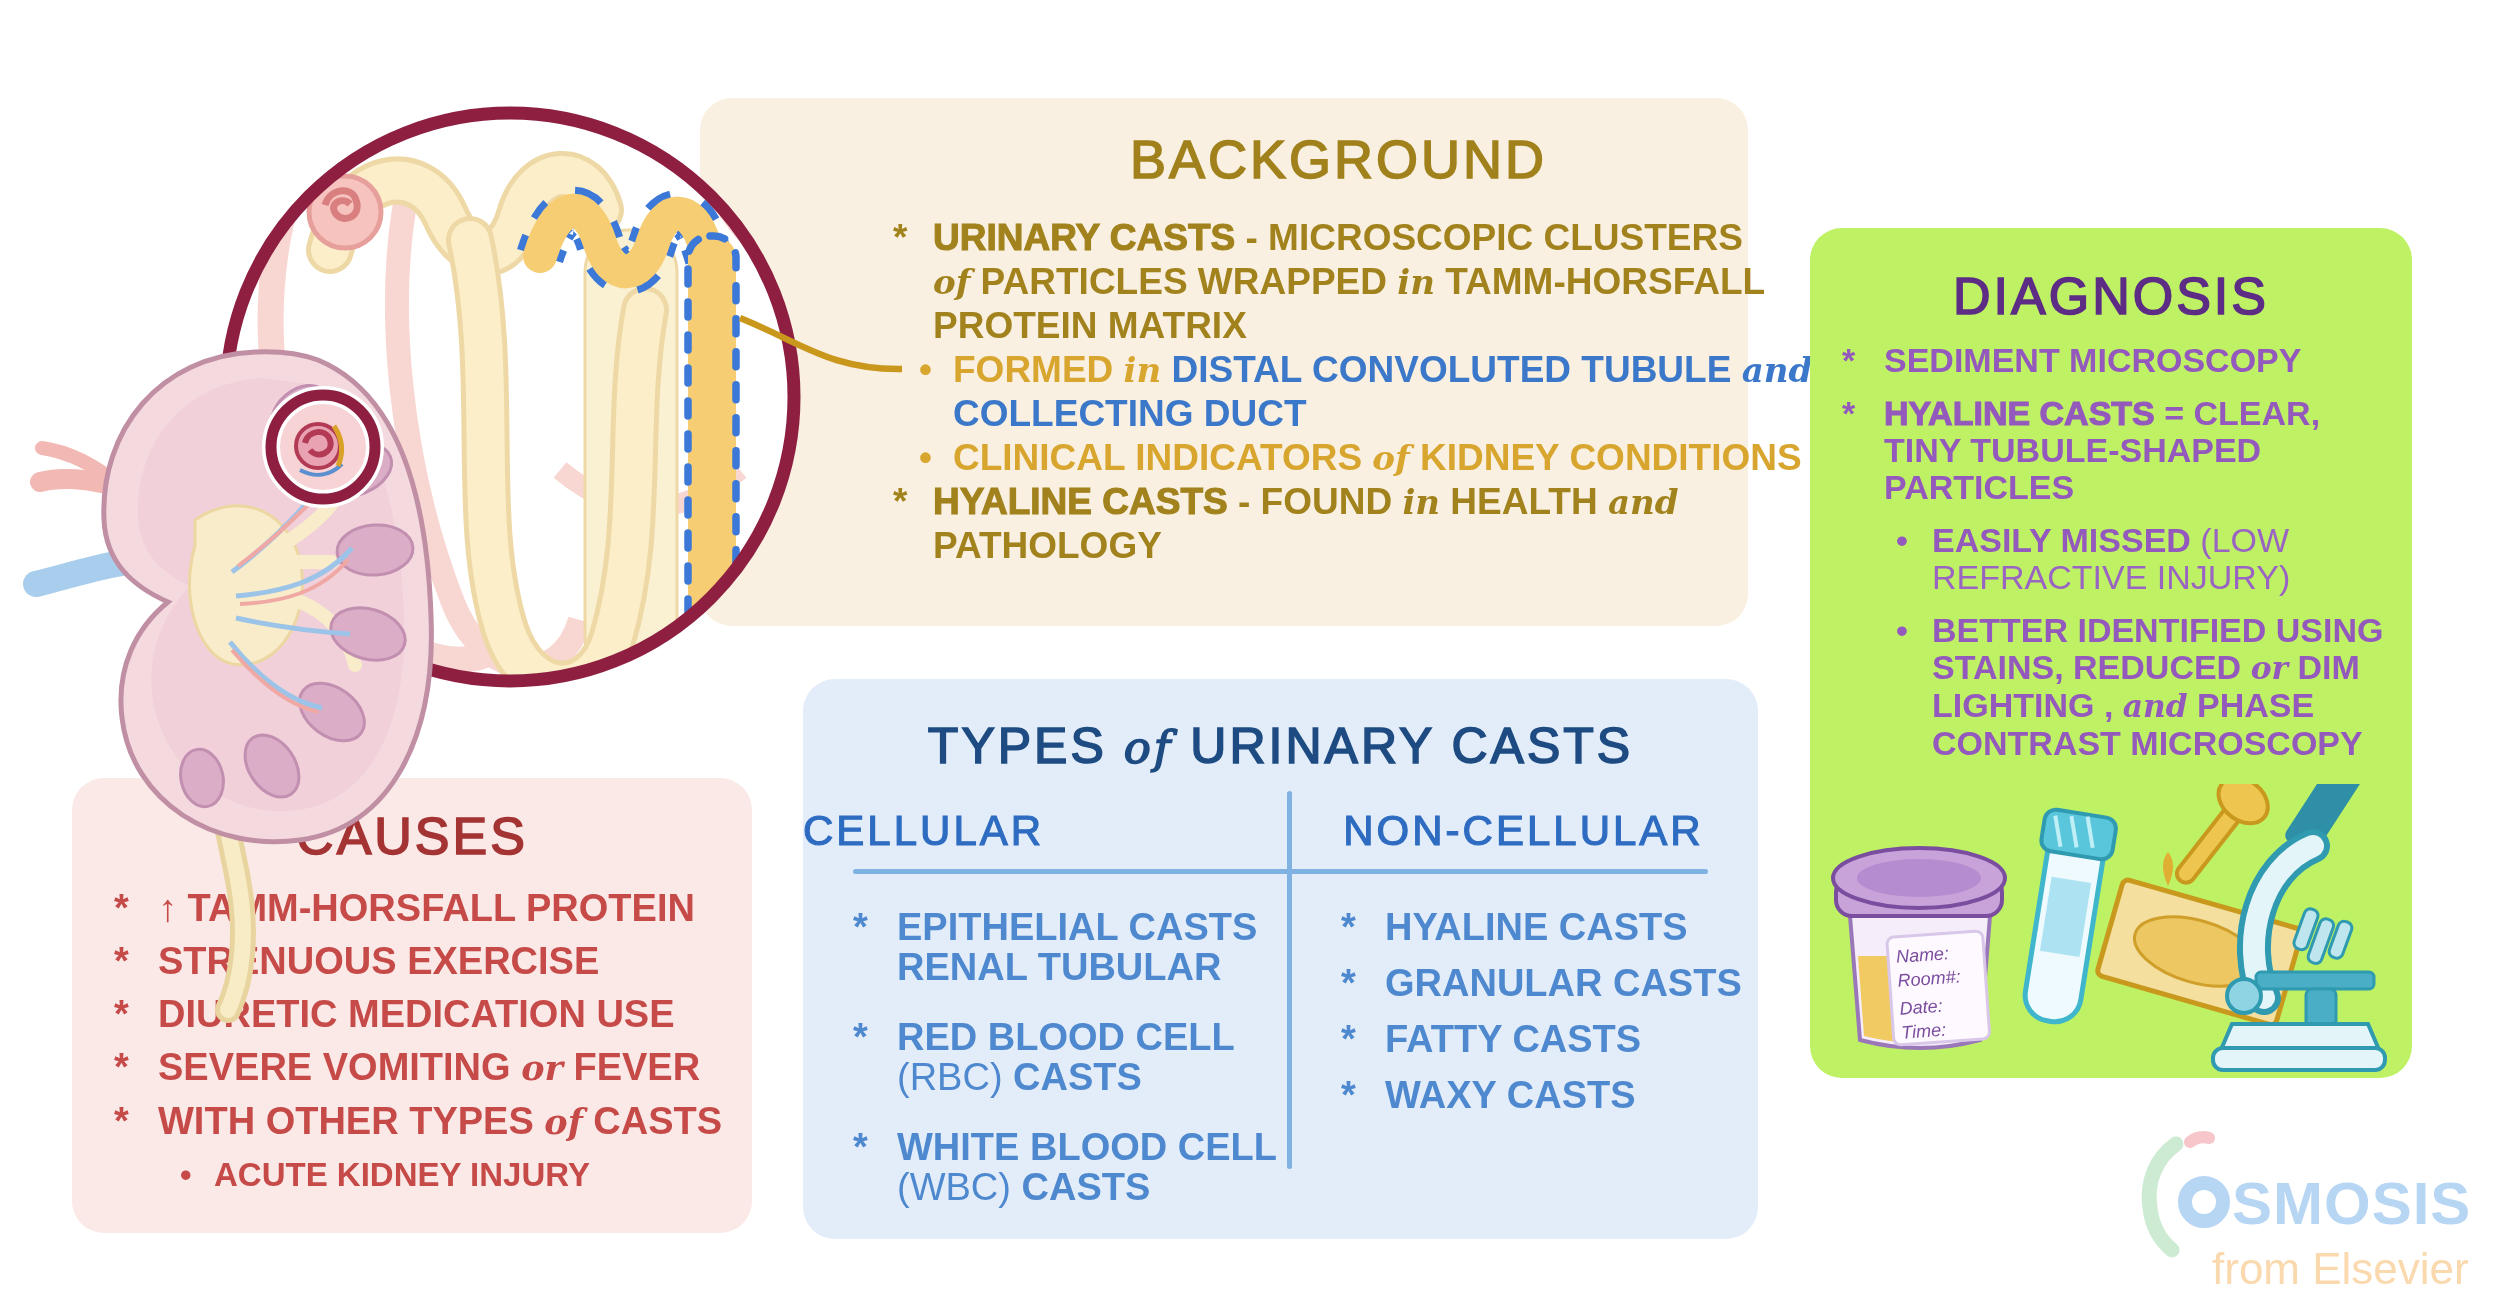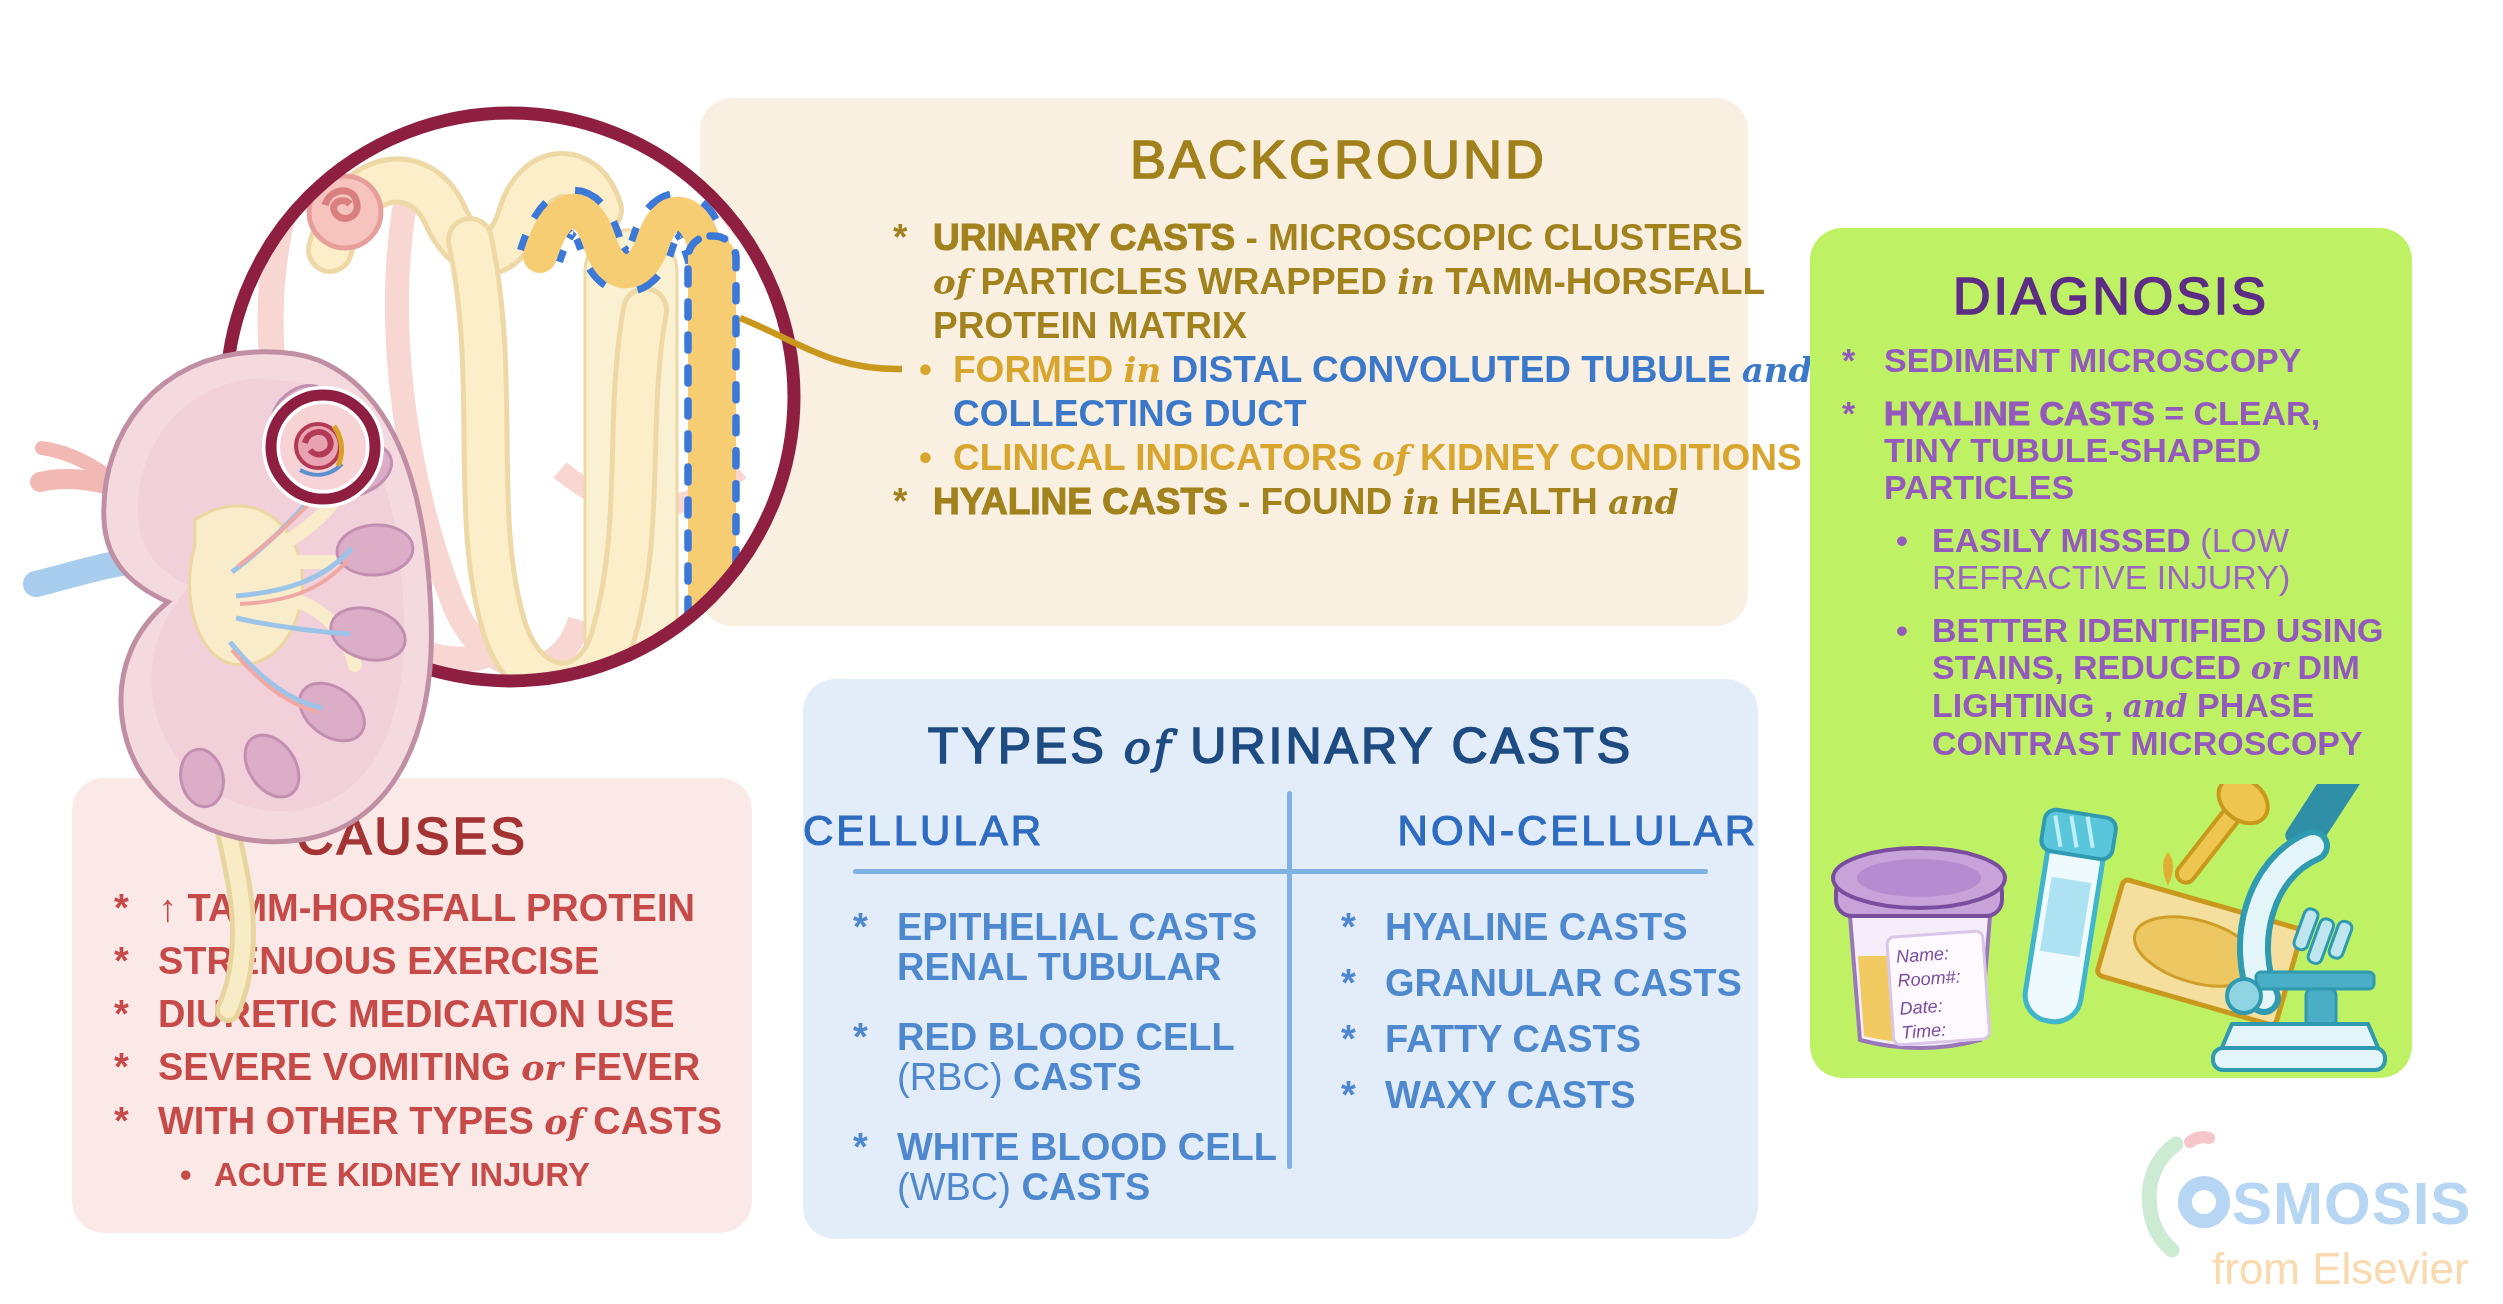--- a/index.html
+++ b/index.html
@@ -79,29 +79,30 @@
     <div class="item ind">
       <span class="mk">•</span>
       <div class="lns">
           <div class="line"><span class="s-a">CLINICAL INDICATORS </span><span class="s-aw">of</span><span class="s-a"> KIDNEY CONDITIONS</span></div>
         </div>
     </div>
     <div class="item">
       <span class="mk">*</span>
       <div class="lns">
         <div class="line"><span class="s-gb">HYALINE CASTS</span><span class="s-g"> - FOUND </span><span class="s-gw">in</span><span class="s-g"> HEALTH </span><span class="s-gw">and</span></div>
+        <div class="line"><span class="s-g">PATHOLOGY</span></div>
       </div>
     </div>
   </div>
 </div>
 
 <div class="panel" style="left:803px;top:679px;width:955px;height:560px;background:#e3edf9">
   <div class="title" style="left:0;top:38px;width:955px;text-align:center;font-size:50px;color:#1d4b82"><span class="s-nv">TYPES </span><span class="s-nvw">of</span><span class="s-nv"> URINARY CASTS</span></div>
   <div class="title" style="left:0;top:128px;width:486px;text-align:left;font-size:42px;color:#2e6cc1;-webkit-text-stroke:1.2px #2e6cc1">CELLULAR</div>
-  <div class="title" style="left:486px;top:128px;width:469px;text-align:right;font-size:42px;color:#2e6cc1;-webkit-text-stroke:1.2px #2e6cc1">NON-CELLULAR</div>
+  <div class="title" style="left:486px;top:128px;width:469px;text-align:center;font-size:42px;color:#2e6cc1;-webkit-text-stroke:1.2px #2e6cc1">NON-CELLULAR</div>
   <div class="rule" style="left:50px;top:190px;width:855px;height:5px"></div>
   <div class="rule" style="left:484px;top:112px;width:5px;height:378px"></div>
   <div class="list ty-list ty-left" style="left:50px;top:228px">
     <div class="item">
       <span class="mk">*</span>
       <div class="lns">
         <div class="line"><span class="s-t">EPITHELIAL CASTS</span></div>
         <div class="line"><span class="s-t">RENAL TUBULAR</span></div>
       </div>
     </div>

